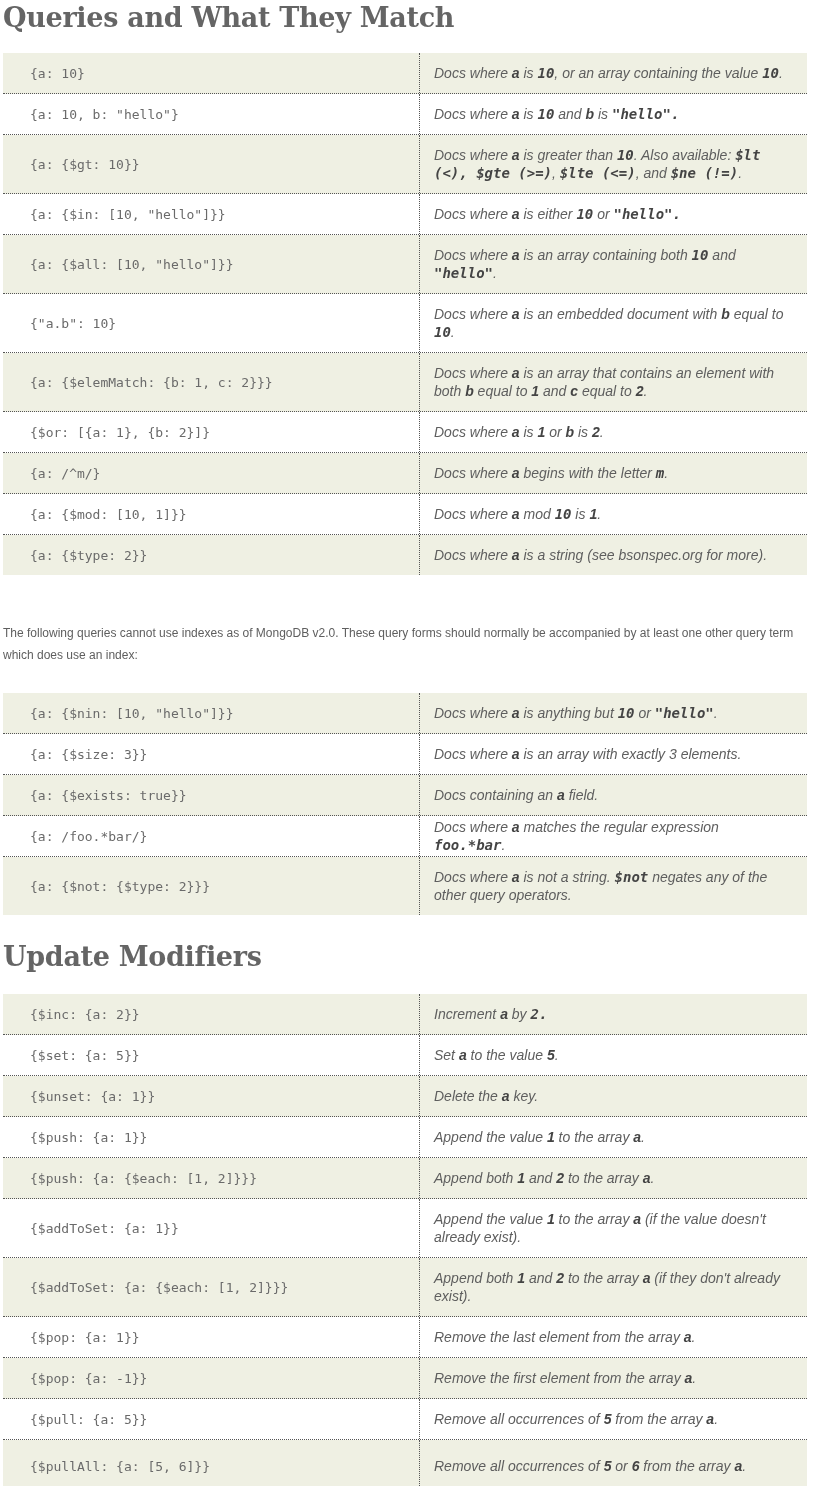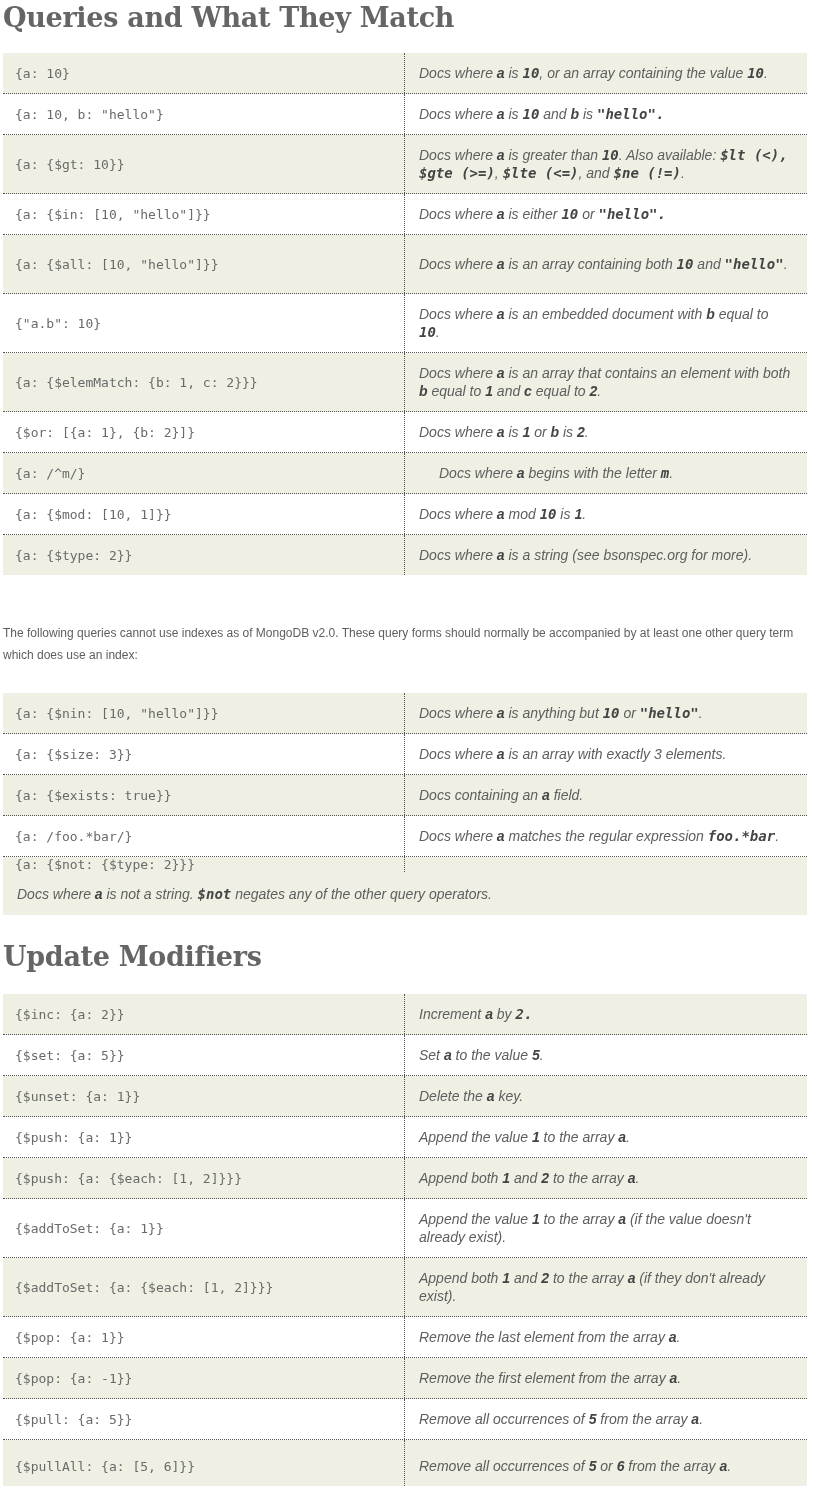--- a/index.html
+++ b/index.html
@@ -19,21 +19,21 @@
       position: absolute;
       left: 3px;
       text-align: right;
     }
     .tbl {
       position: absolute;
       left: 3px;
       width: 804px;
       border-collapse: collapse;
     }
-    .row { display: flex; border-bottom: 1px dotted #555; }
+    .row { display: flex; border-bottom: 1px dotted #555; padding-left: 15px; }
     .row:last-child { border-bottom: none; }
     .row.alt { background: #eff0e3; }
     .cell-q {
       width: 402px;
       box-sizing: border-box;
       border-right: 1px dotted #555;
       padding: 0 12px;
       display: flex; align-items: center;
       font-family: "DejaVu Sans Mono", monospace;
       font-size: 13px;
@@ -109,21 +109,21 @@
       <div class="cell-d">
         <span><span>Docs where </span><span class="b">a</span><span> is an array that contains an element with both </span><span class="b">b</span><span> equal to </span><span class="b">1</span><span> and </span><span class="b">c</span><span> equal to </span><span class="b">2</span><span>.</span></span>
       </div>
     </div>
     <div class="row" style="height: 40px;">
       <div class="cell-q">{$or: [{a: 1}, {b: 2}]}</div>
       <div class="cell-d">
         <span><span>Docs where </span><span class="b">a</span><span> is </span><span class="b">1</span><span> or </span><span class="b">b</span><span> is </span><span class="b">2</span><span>.</span></span>
       </div>
     </div>
-    <div class="row alt" style="height: 40px; gap: 20px;">
+    <div class="row alt" style="height: 40px;">
       <div class="cell-q">{a: /^m/}</div>
       <div class="cell-d">
         <span><span>Docs where </span><span class="b">a</span><span> begins with the letter </span><span class="c">m</span><span>.</span></span>
       </div>
     </div>
     <div class="row" style="height: 40px;">
       <div class="cell-q">{a: {$mod: [10, 1]}}</div>
       <div class="cell-d">
         <span><span>Docs where </span><span class="b">a</span><span> mod </span><span class="c">10</span><span> is </span><span class="b">1</span><span>.</span></span>
       </div>
@@ -156,21 +156,21 @@
       <div class="cell-d">
         <span><span>Docs containing an </span><span class="b">a</span><span> field.</span></span>
       </div>
     </div>
     <div class="row" style="height: 40px;">
       <div class="cell-q">{a: /foo.*bar/}</div>
       <div class="cell-d">
         <span><span>Docs where </span><span class="b">a</span><span> matches the regular expression </span><span class="c">foo.*bar</span><span>.</span></span>
       </div>
     </div>
-    <div class="row alt" style="height: 58px; flex-direction: column;">
+    <div class="row alt" style="height: 58px;">
       <div class="cell-q">{a: {$not: {$type: 2}}}</div>
       <div class="cell-d">
         <span><span>Docs where </span><span class="b">a</span><span> is not a string. </span><span class="c">$not</span><span> negates any of the other query operators.</span></span>
       </div>
     </div>
   </div>
 
 <h2 style="top:941px;">Update Modifiers</h2>
 
 <div class="tbl" style="top:994px;">

